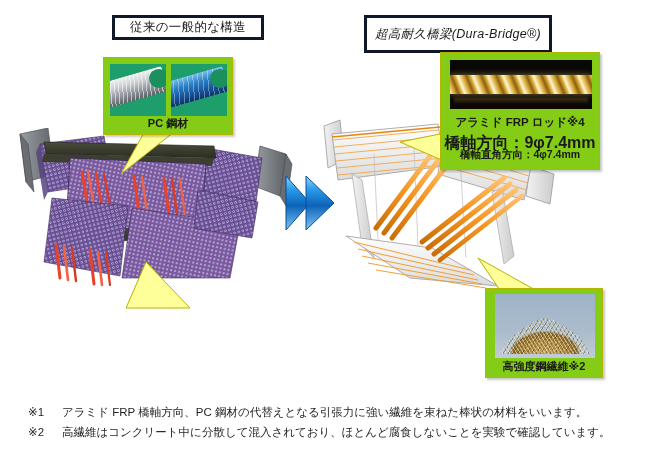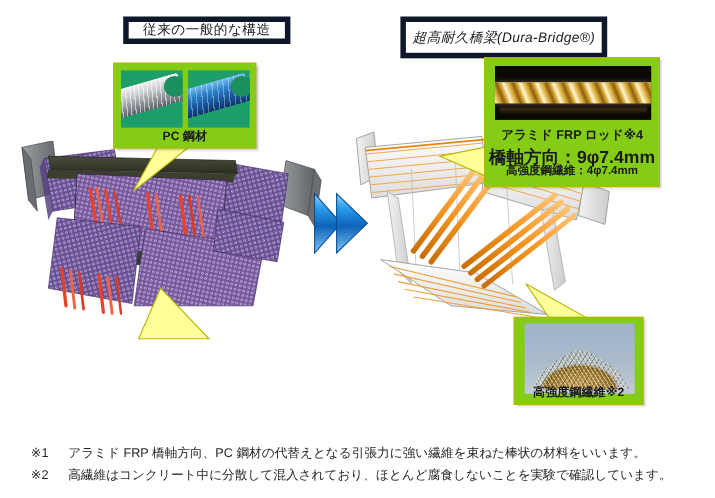--- a/index.html
+++ b/index.html
@@ -18,21 +18,21 @@
   .stage {
     position: absolute;
     inset: 0;
     width: 650px;
     height: 453px;
   }
 
   
   .title-box {
     position: absolute;
-    border: 5px solid #0f172a;
+    border: 3px solid #0f172a;
     background: #ffffff;
     font-size: 12.5px;
     line-height: 1;
     color: #1a1a1a;
     display: flex;
     align-items: center;
     justify-content: center;
     letter-spacing: .3px;
     white-space: nowrap;
     box-sizing: border-box;
@@ -62,21 +62,21 @@
 
   
   #callout-pc     { left: 103px; top: 57px;  width: 130px; height: 78px; }
   #callout-pc .cap{ bottom: 3px; }
   
   #callout-rebar  { left: 88px;  top: 305px; width: 118px; height: 67px; }
   #callout-rebar .cap { bottom: 3px; }
   
   #callout-frp    { left: 440px; top: 52px;  width: 160px; height: 118px; }
   
-  #callout-fiber  { left: 467px; top: 288px; width: 118px; height: 80px; }
+  #callout-fiber  { left: 485px; top: 288px; width: 118px; height: 90px; }
   #callout-fiber .cap { bottom: 3px; }
 
   
   .photo {
     position: absolute;
     box-sizing: border-box;
     overflow: hidden;
   }
 
   
@@ -411,21 +411,21 @@
   <svg class="tail" style="left:398px; top:128px; width:62px; height:44px;" viewBox="0 0 62 44">
     <polygon points="62,2 62,40 2,14" fill="#ffff99" stroke="#b5b500" stroke-width="1"></polygon>
   </svg>
   <div class="callout" id="callout-frp">
     <div class="photo" id="frp-photo">
       <div class="rod"></div>
       <div class="rod-shadow"></div>
     </div>
     <div class="frp-text" id="frp-title">アラミド FRP ロッド※4</div>
     <div class="frp-text" id="frp-l1">橋軸方向：9φ7.4mm</div>
-    <div class="frp-text" id="frp-l2">高強度鋼繊維：4φ7.4mm</div>
+    <div class="frp-text" id="frp-l2">橋軸直角方向：4φ7.4mm</div>
   </div>
 
   <svg class="tail" style="left:474px; top:258px; width:78px; height:42px;" viewBox="0 0 78 42">
     <polygon points="4,0 72,38 30,38" fill="#ffff99" stroke="#b5b500" stroke-width="1"></polygon>
   </svg>
   <div class="callout" id="callout-fiber">
     <div class="photo" id="fiber-photo">
       <div class="fiber-pile">
           <div class="fiber-hairs"></div>
         </div>

